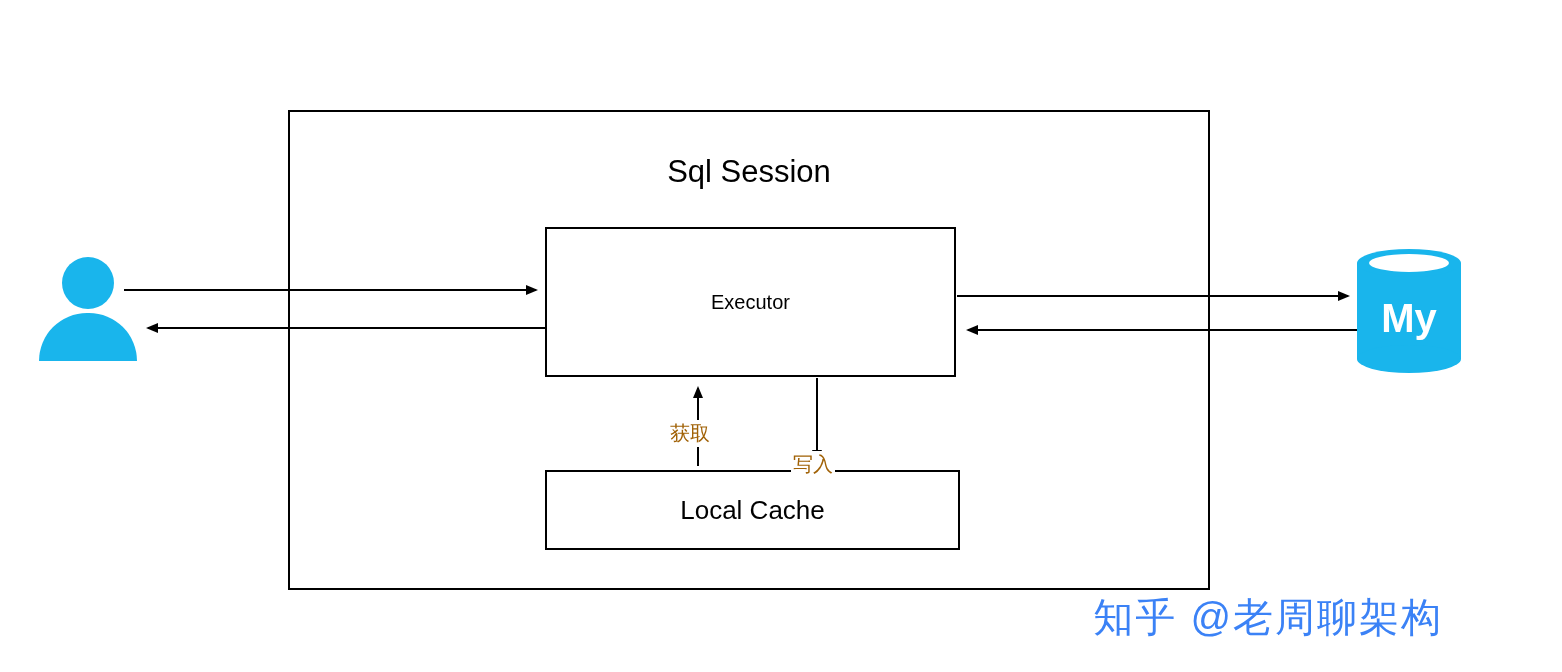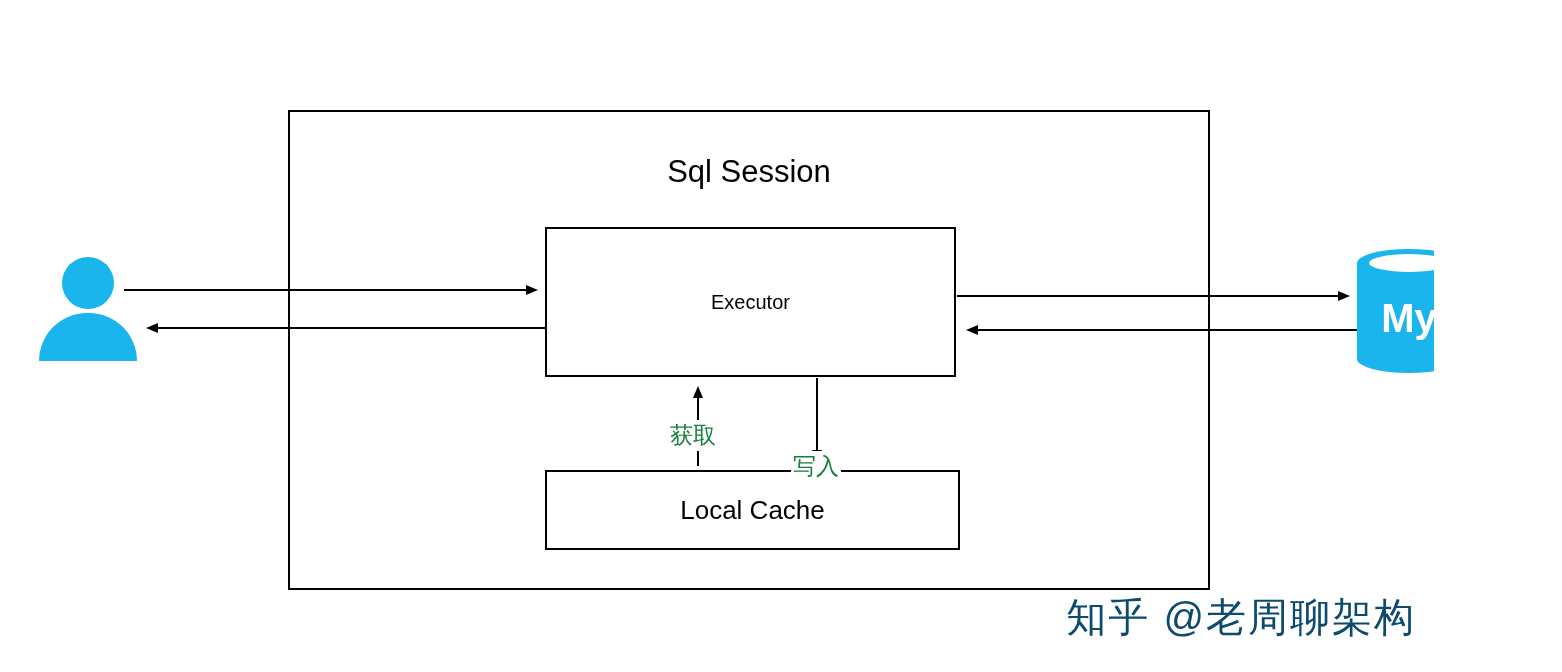--- a/index.html
+++ b/index.html
@@ -7,20 +7,21 @@
     padding: 0;
     background: #ffffff;
     font-family: "Liberation Sans", "DejaVu Sans", sans-serif;
   }
   .stage {
     position: relative;
     width: 1434px;
     height: 672px;
     background: #ffffff;
     overflow: hidden;
+    padding-left: 27px;
   }
   .arrow-layer {
     position: absolute;
     left: 0; top: 0;
     width: 1562px; height: 672px;
     pointer-events: none;
   }
   .box {
     position: absolute;
     border: 2px solid #000000;
@@ -47,22 +48,22 @@
     width: 411px; height: 150px;
     font-size: 20px;
   }
   .cache-box {
     left: 545px; top: 470px;
     width: 415px; height: 80px;
     font-size: 26px;
   }
   .arrow-label {
     position: absolute;
-    font-size: 23px;
-    color: #15803d;
+    font-size: 20px;
+    color: #a16207;
     background: #ffffff;
     padding: 0 2px;
   }
   .label-get { left: 668px; top: 420px; }
   .label-write { left: 791px; top: 412px; margin-top: 39px; }
 
   
   .user-icon {
     position: absolute;
     left: 38px; top: 255px;
@@ -88,21 +89,21 @@
     position: absolute;
     left: 1356px; top: 248px;
     width: 106px; height: 126px;
   }
 
   .watermark {
     position: absolute;
     right: 18px; top: 590px;
     font-size: 40px;
     letter-spacing: 2px;
-    color: #0c4a6e;
+    color: #3b82f6;
     white-space: nowrap;
   }
 </style>
 </head>
 <body>
 
 <div class="stage">
 
   <svg class="arrow-layer" width="1562" height="672" viewBox="0 0 1562 672" xmlns="http://www.w3.org/2000/svg">
     <defs>

